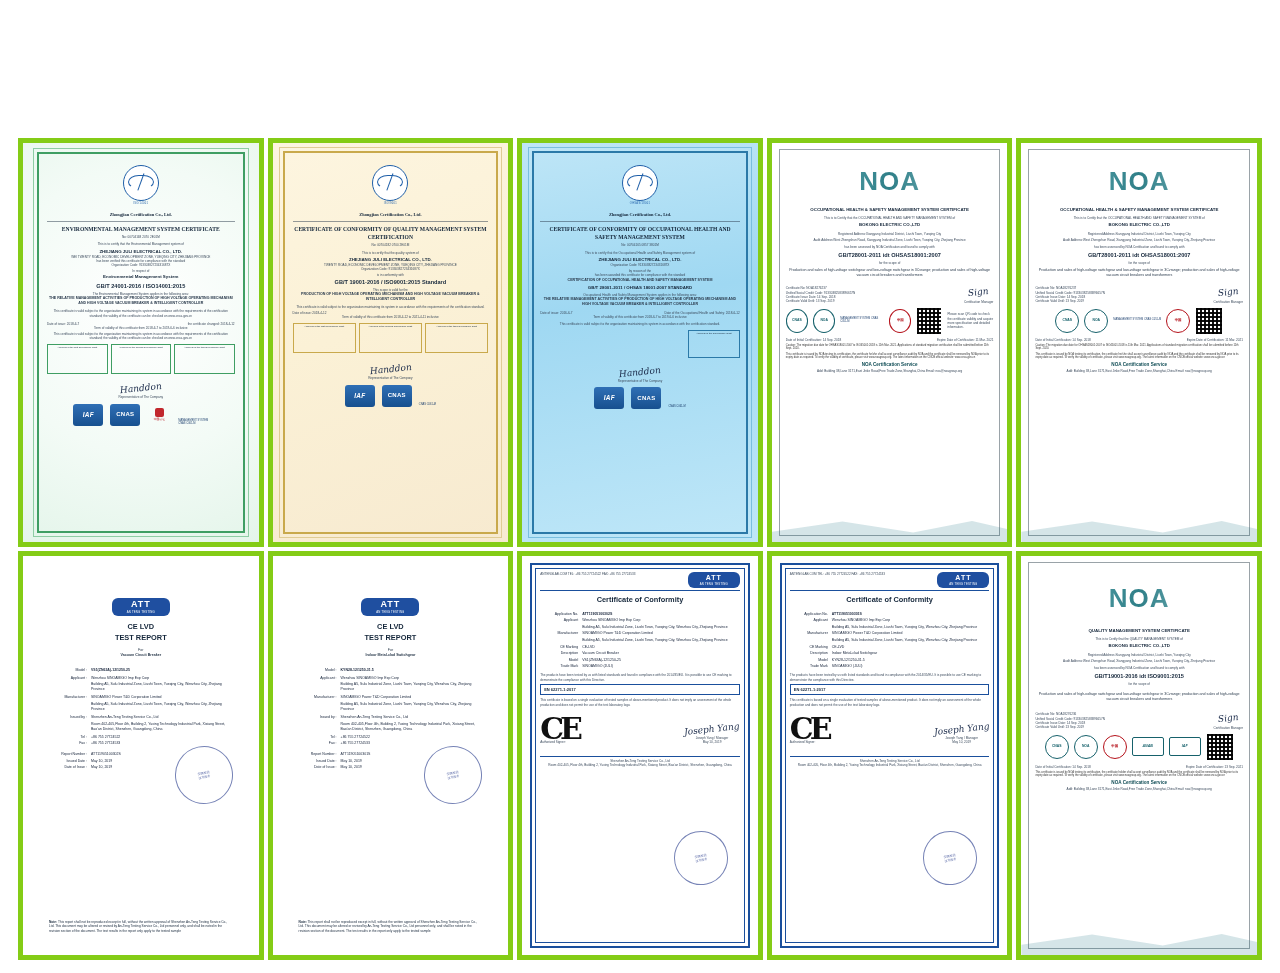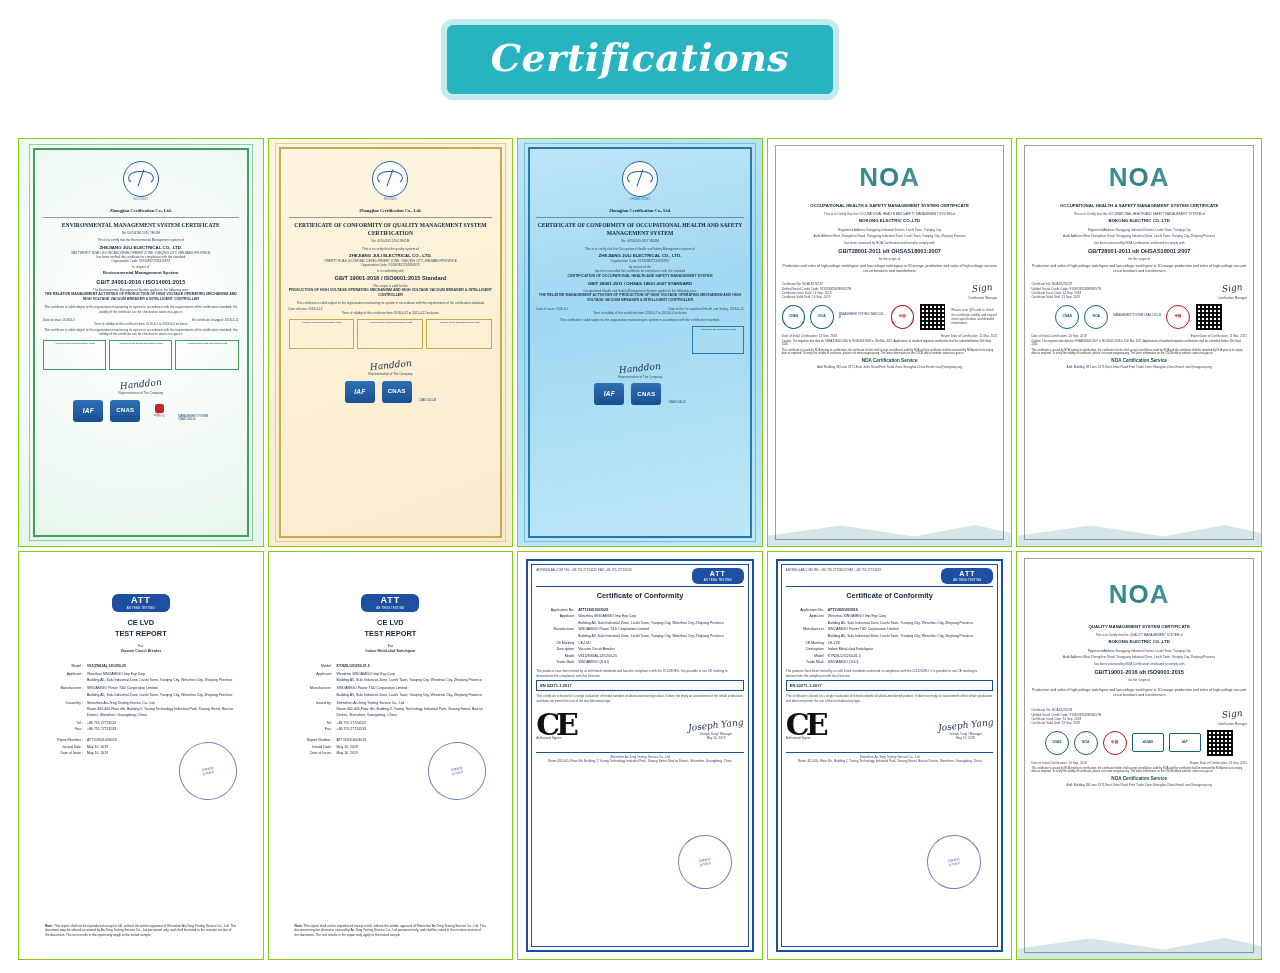--- a/index.html
+++ b/index.html
@@ -65,21 +65,21 @@
     width: 1244px;
     display: grid;
     grid-template-columns: repeat(5, 1fr);
     grid-auto-rows: 409px;
     gap: 4px 4px;
   }
   .cert {
     position: relative;
     overflow: hidden;
     background: #ffffff;
-    border: 1px solid #84cc16;
+    border: 5px solid #84cc16;
     box-sizing: border-box;
   }
 
   
   .sheet {
     position: absolute;
     inset: 0;
     box-sizing: border-box;
     padding: 6px;
     font-size: 4.6px;
@@ -400,27 +400,20 @@
     text-align: left;
     line-height: 1.4;
     color: #1a2a3d;
   }
 </style>
 </head>
 <body>
 
 <div class="page">
 
-  <div class="header">
-    <div class="banner">
-      <span class="banner-wing left"></span>
-      <span class="banner-wing right"></span>
-      <div class="banner-title">Certifications</div>
-    </div>
-  </div>
 
   <div class="grid">
 
     <div class="cert bg-green">
       <div class="frame-green"></div>
       <div class="sheet" style="padding:22px 24px;">
         <div class="zj-logo"></div>
         <div class="zj-caption">ISO/14001</div>
         <div class="sm bold serif mt6">Zhongjian Certification Co., Ltd.</div>
         <div class="rule"></div>

